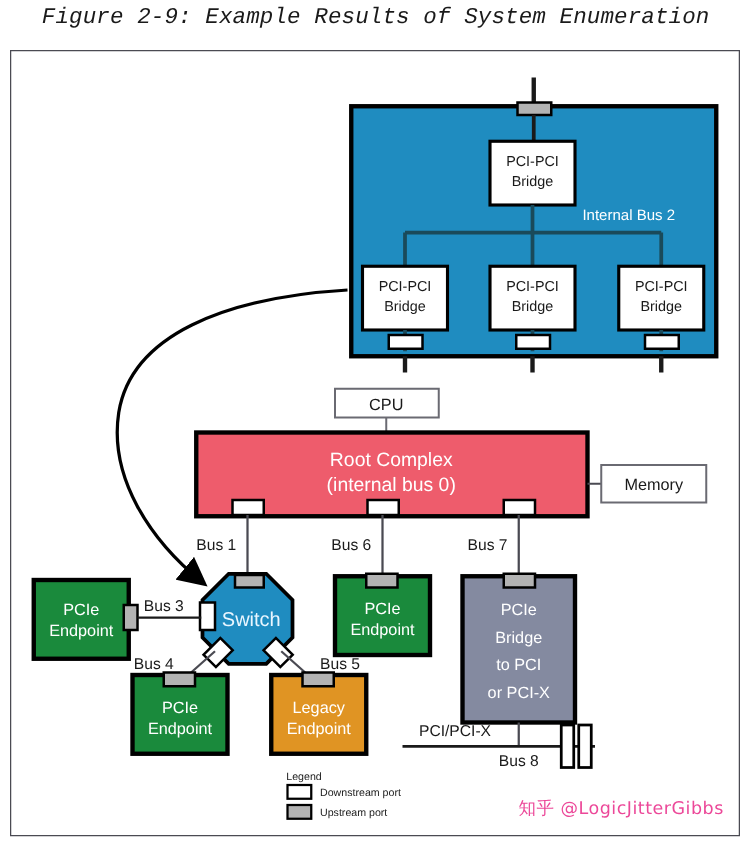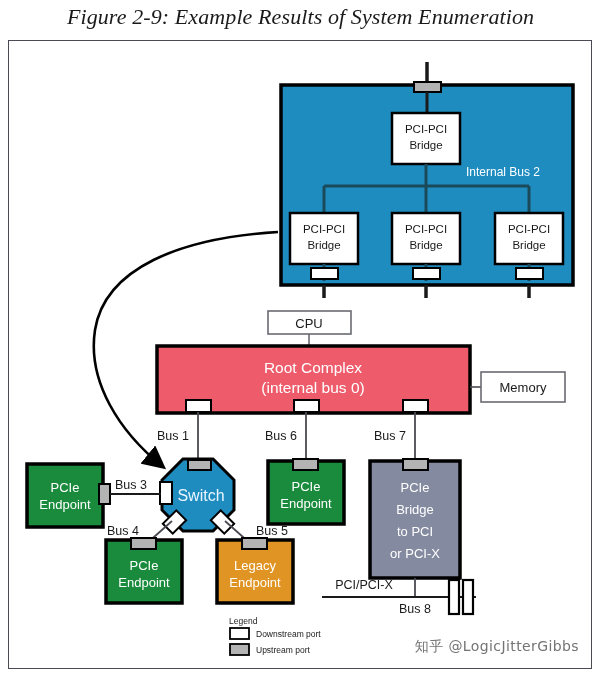--- a/index.html
+++ b/index.html
@@ -18,23 +18,23 @@
     position: absolute;
     left: 0; top: 0;
     width: 601px;
     height: 677px;
   }
   .fig-title {
     position: absolute;
     left: 0; top: 4px;
     width: 601px;
     text-align: center;
-    font-family: Liberation Serif, serif;
+    font-family: Liberation Mono, monospace;
     font-style: italic;
-    font-size: 22px;
+    font-size: 18px;
     color: #1a1a1a;
     letter-spacing: 0.1px;
   }
   .fig-border {
     position: absolute;
     left: 8px; top: 40px;
     width: 584px;
     height: 629px;
     border: 1.5px solid #4a4a52;
     box-sizing: border-box;
@@ -45,21 +45,21 @@
     left: 0; top: 0;
     width: 601px;
     height: 677px;
   }
   .watermark {
     position: absolute;
     right: 22px;
     top: 638px;
     font-family: "DejaVu Sans", sans-serif;
     font-size: 14px;
-    color: #737373;
+    color: #ec4899;
     white-space: nowrap;
     letter-spacing: 0.4px;
   }
   .legend-title {
     font-family: "Liberation Sans", sans-serif;
     font-size: 8.5px;
     fill: #1a1a1a;
   }
   .legend-label {
     font-family: "Liberation Sans", sans-serif;

